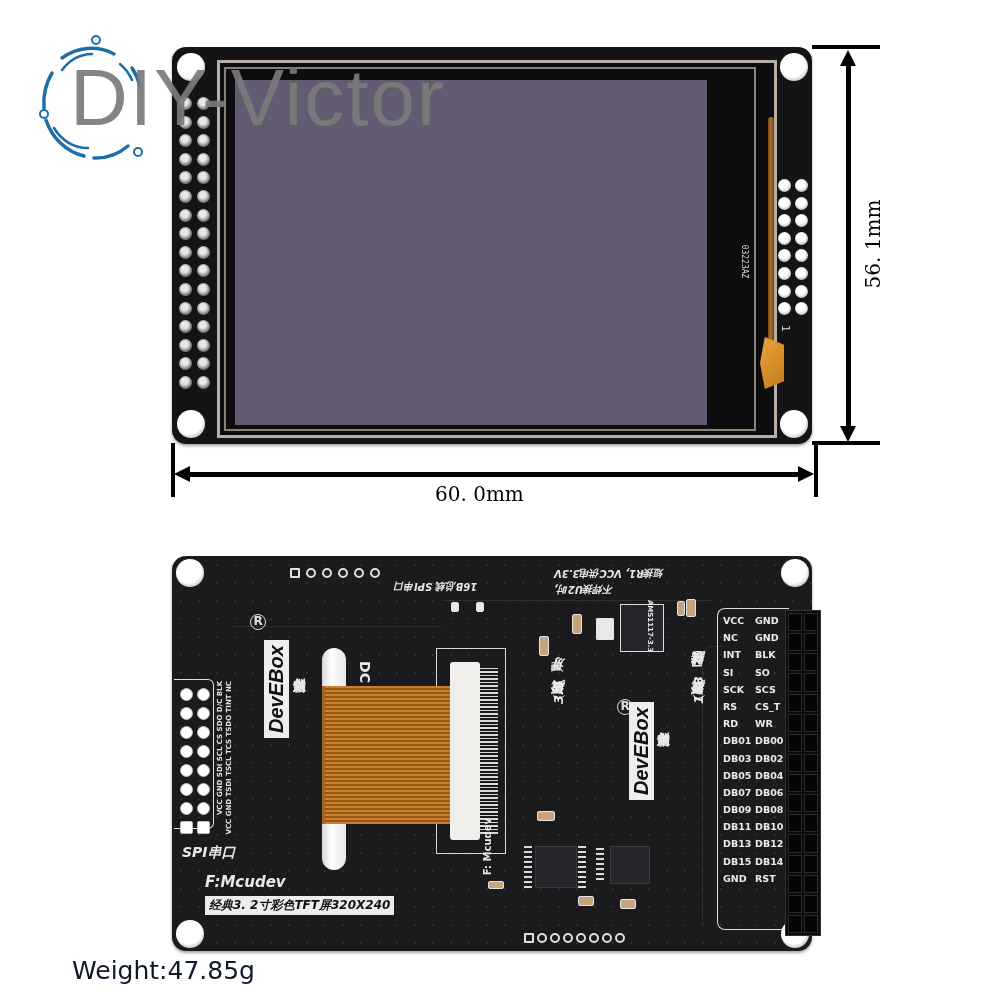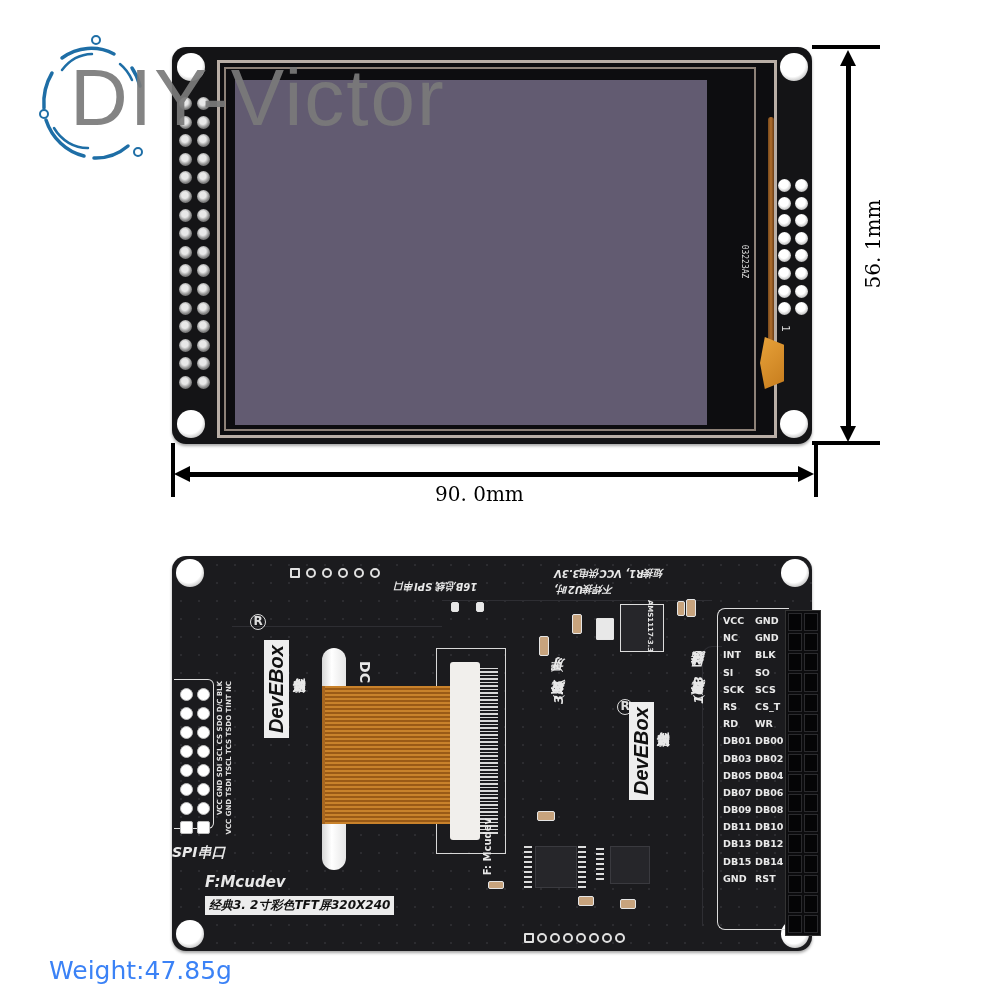--- a/index.html
+++ b/index.html
@@ -71,21 +71,21 @@
   .spi-hole { width: 13px; height: 13px; border-radius: 50%; background: #fff; border: 1px solid #bbb; }
   .spi-hole.sq { border-radius: 2px; }
   .spi-labels { position: absolute; font-size: 7px; color: #e0e0e0; font-weight: bold; writing-mode: vertical-rl; transform: rotate(180deg); white-space: nowrap; }
   .pin-label-frame { position: absolute; left: 545px; top: 52px; width: 72px; height: 322px; border: 1.5px solid #dcdcdc; border-right: none; border-radius: 8px 0 0 8px; }
   .pin-labels { position: absolute; left: 551px; top: 58px; display: grid; grid-template-columns: 32px 38px; row-gap: 4.2px; font-size: 9.5px; font-weight: bold; color: #eaeaea; font-family: "DejaVu Sans", sans-serif; }
   .pin-labels span { line-height: 13px; }
   .female-header { position: absolute; left: 613px; top: 54px; width: 36px; height: 326px; background: #0c0c0e;
     display: grid; grid-template-columns: 1fr 1fr; grid-auto-rows: 1fr; gap: 2px; padding: 2px; border: 1px solid #333; }
   .female-header div { background: #050506; border: 1px solid #2a2a2d; }
 
-  .weight { position: absolute; left: 49px; top: 956px; font-family: "DejaVu Sans", sans-serif; font-size: 25px; color: #3b82f6; }
+  .weight { position: absolute; left: 72px; top: 956px; font-family: "DejaVu Sans", sans-serif; font-size: 25px; color: #0f172a; }
 </style>
 </head>
 <body>
 
 <svg class="logo-ring" viewBox="0 0 118 138">
   <g fill="none" stroke="#1e6ea6" stroke-width="3.5" stroke-linecap="round">
     <path d="M 30 30 A 52 56 0 0 1 82 26"></path>
     <path d="M 100 40 A 52 56 0 0 1 108 58"></path>
     <path d="M 20 45 A 52 56 0 0 0 12 80"></path>
     <path d="M 14 92 A 52 56 0 0 0 52 128"></path>
@@ -173,21 +173,21 @@
 <div class="dim" style="left:814px;top:441px;width:4px;height:56px"></div>
 <div class="dim" style="left:846px;top:62px;width:5px;height:366px"></div>
 <div class="arrow-u" style="left:840px;top:50px"></div>
 <div class="arrow-d" style="left:840px;top:426px"></div>
 <div class="dim-label dim-label-v" style="left:818px;top:232px;width:110px;text-align:center">56. 1mm</div>
 
 <div class="dim" style="left:171px;top:443px;width:4px;height:54px"></div>
 <div class="dim" style="left:188px;top:472px;width:612px;height:5px"></div>
 <div class="arrow-l" style="left:174px;top:466px"></div>
 <div class="arrow-r" style="left:798px;top:466px"></div>
-<div class="dim-label" style="left:435px;top:482px">90. 0mm</div>
+<div class="dim-label" style="left:435px;top:482px">60. 0mm</div>
 
 <div class="back-board">
   <div class="mhole" style="left:4px;top:3px"></div>
   <div class="mhole" style="left:609px;top:3px"></div>
   <div class="mhole" style="left:4px;top:364px"></div>
   <div class="mhole" style="left:609px;top:364px"></div>
 
   <div class="trace" style="left:60px;top:70px;width:210px;height:0;border-width:1.5px 0 0 0"></div>
   <div class="trace" style="left:270px;top:44px;width:270px;height:0;border-width:1.5px 0 0 0"></div>
   <div class="trace" style="left:530px;top:90px;width:20px;height:280px;border-width:1.5px 0 0 1.5px;border-radius:10px 0 0 0"></div>
@@ -219,21 +219,21 @@
       <div class="spi-hole"></div>
     <div class="spi-hole"></div>
       <div class="spi-hole"></div>
     <div class="spi-hole"></div>
       <div class="spi-hole"></div>
     <div class="spi-hole sq"></div>
       <div class="spi-hole sq"></div>
   </div>
   <div class="spi-labels" style="left:44px;top:125px">VCC GND SDI SCL CS SDO D/C BLK</div>
   <div class="spi-labels" style="left:53px;top:125px">VCC GND TSDI TSCL TCS TSDO TINT NC</div>
-  <div class="silk silk-it" style="left:0;top:288px;font-size:14px">SPI串口</div>
+  <div class="silk silk-it" style="left:10px;top:288px;font-size:14px">SPI串口</div>
   <div class="silk silk-it" style="left:33px;top:317px;font-size:15px">F:Mcudev</div>
   <div class="silk silk-it" style="left:33px;top:340px;font-size:12px;background:#ececec;color:#111;padding:1px 4px">经典3. 2寸彩色TFT屏320X240</div>
 
   <div class="slot"></div>
   <div class="silk" style="left:182px;top:108px;font-size:14px;transform:rotate(90deg)">DC</div>
   <div class="fpc-frame"></div>
   <div class="ribbon"></div>
   <div class="fpc-conn"></div>
   <div class="fpc-teeth"></div>
   <div class="silk" style="left:310px;top:262px;font-size:10px;writing-mode:vertical-rl;transform:rotate(180deg)">F: Mcudev</div>

